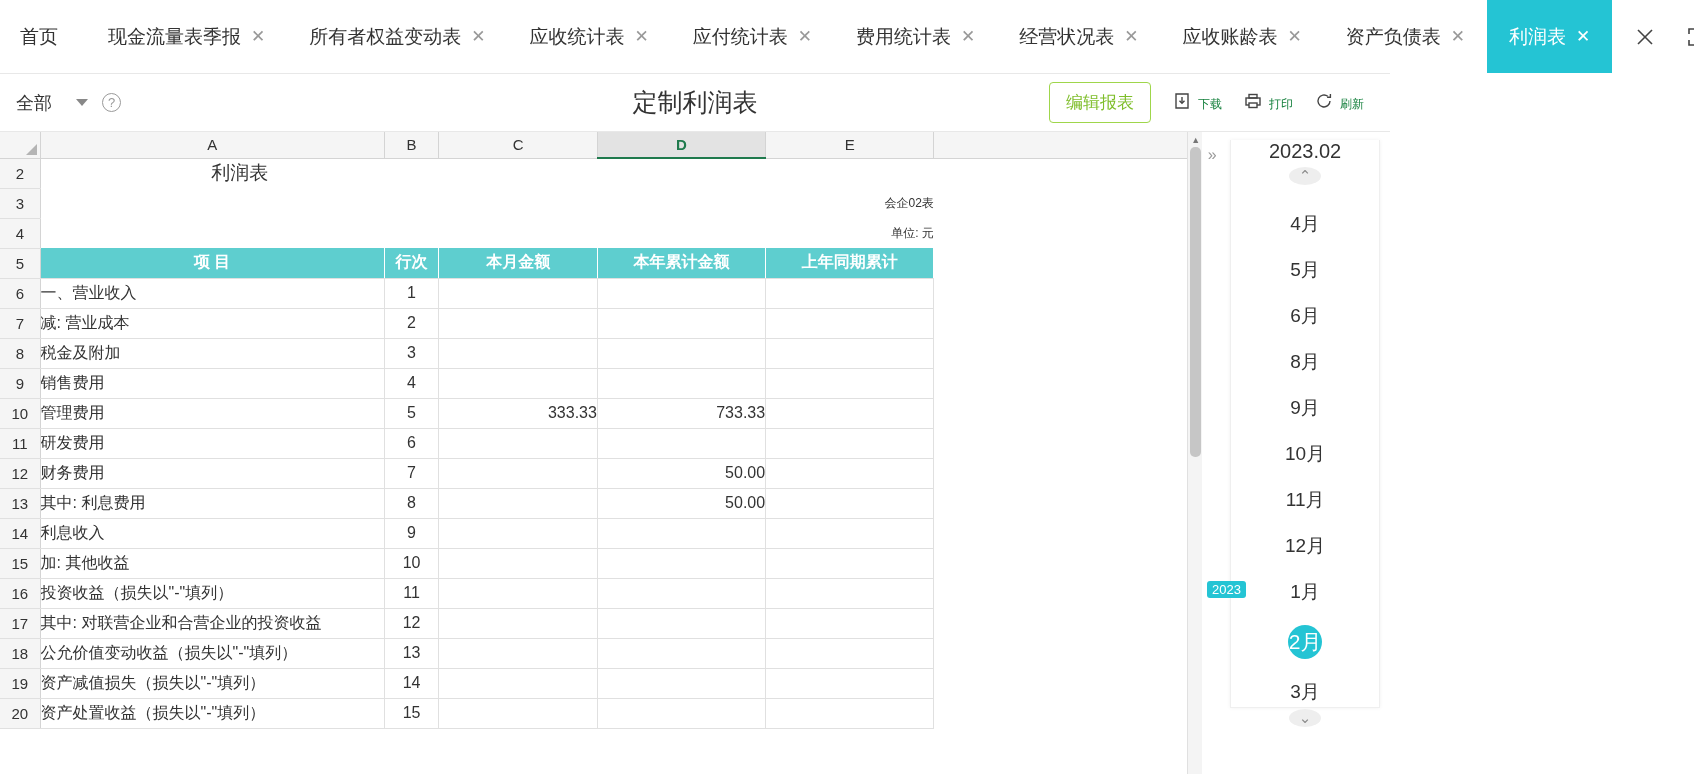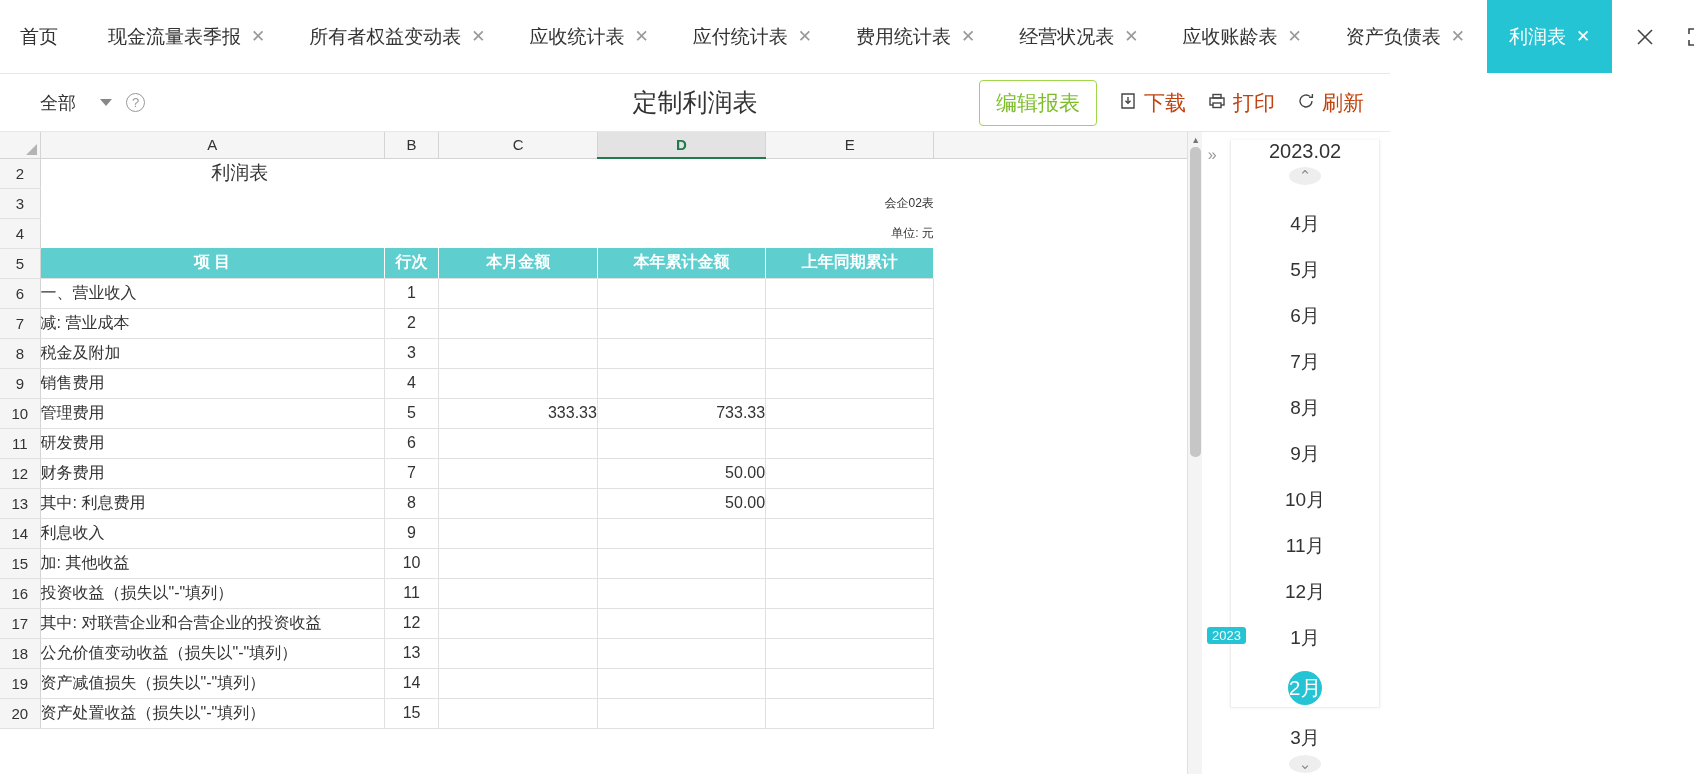--- a/index.html
+++ b/index.html
@@ -53,21 +53,21 @@
   
   .toolbar {
     position: relative;
     height: 58px;
     display: flex; align-items: center;
     border-bottom: 1px solid #e8e8e8;
     background: #ffffff;
   }
   .scope {
     display: flex; align-items: center; gap: 10px;
-    padding-left: 40px;
+    padding-left: 16px;
     font-size: 18px;
     color: #333333;
     cursor: pointer;
   }
   .caret {
     width: 0; height: 0;
     border-left: 6px solid transparent;
     border-right: 6px solid transparent;
     border-top: 7px solid #888888;
     margin-left: 14px;
@@ -92,29 +92,29 @@
   }
   .toolbar-right {
     margin-left: auto;
     display: flex; align-items: center; gap: 22px;
     padding-right: 26px;
   }
   .edit-btn {
     border: 1px solid #9fd64b;
     color: #7ebe2a;
     background: #ffffff;
-    font-size: 21px;
+    font-size: 17px;
     padding: 8px 16px;
     border-radius: 4px;
     cursor: pointer;
   }
   .tool-link {
-    display: flex; align-items: center; gap: 7px;
-    font-size: 21px;
-    color: #c2410c;
+    display: flex; align-items: flex-end; gap: 7px;
+    font-size: 12px;
+    color: #15803d;
     cursor: pointer;
   }
 
   
   .sheet-wrap {
     position: relative;
     height: 642px;
     display: flex;
   }
   .grid-area {
@@ -612,23 +612,20 @@
         <div class="mitem">
             <span class="mlabel">4月</span>
           </div>
         <div class="mitem">
             <span class="mlabel">5月</span>
           </div>
         <div class="mitem">
             <span class="mlabel">6月</span>
           </div>
         <div class="mitem">
-            <span class="mlabel">7月</span>
-          </div>
-        <div class="mitem">
             <span class="mlabel">8月</span>
           </div>
         <div class="mitem">
             <span class="mlabel">9月</span>
           </div>
         <div class="mitem">
             <span class="mlabel">10月</span>
           </div>
         <div class="mitem">
             <span class="mlabel">11月</span>

